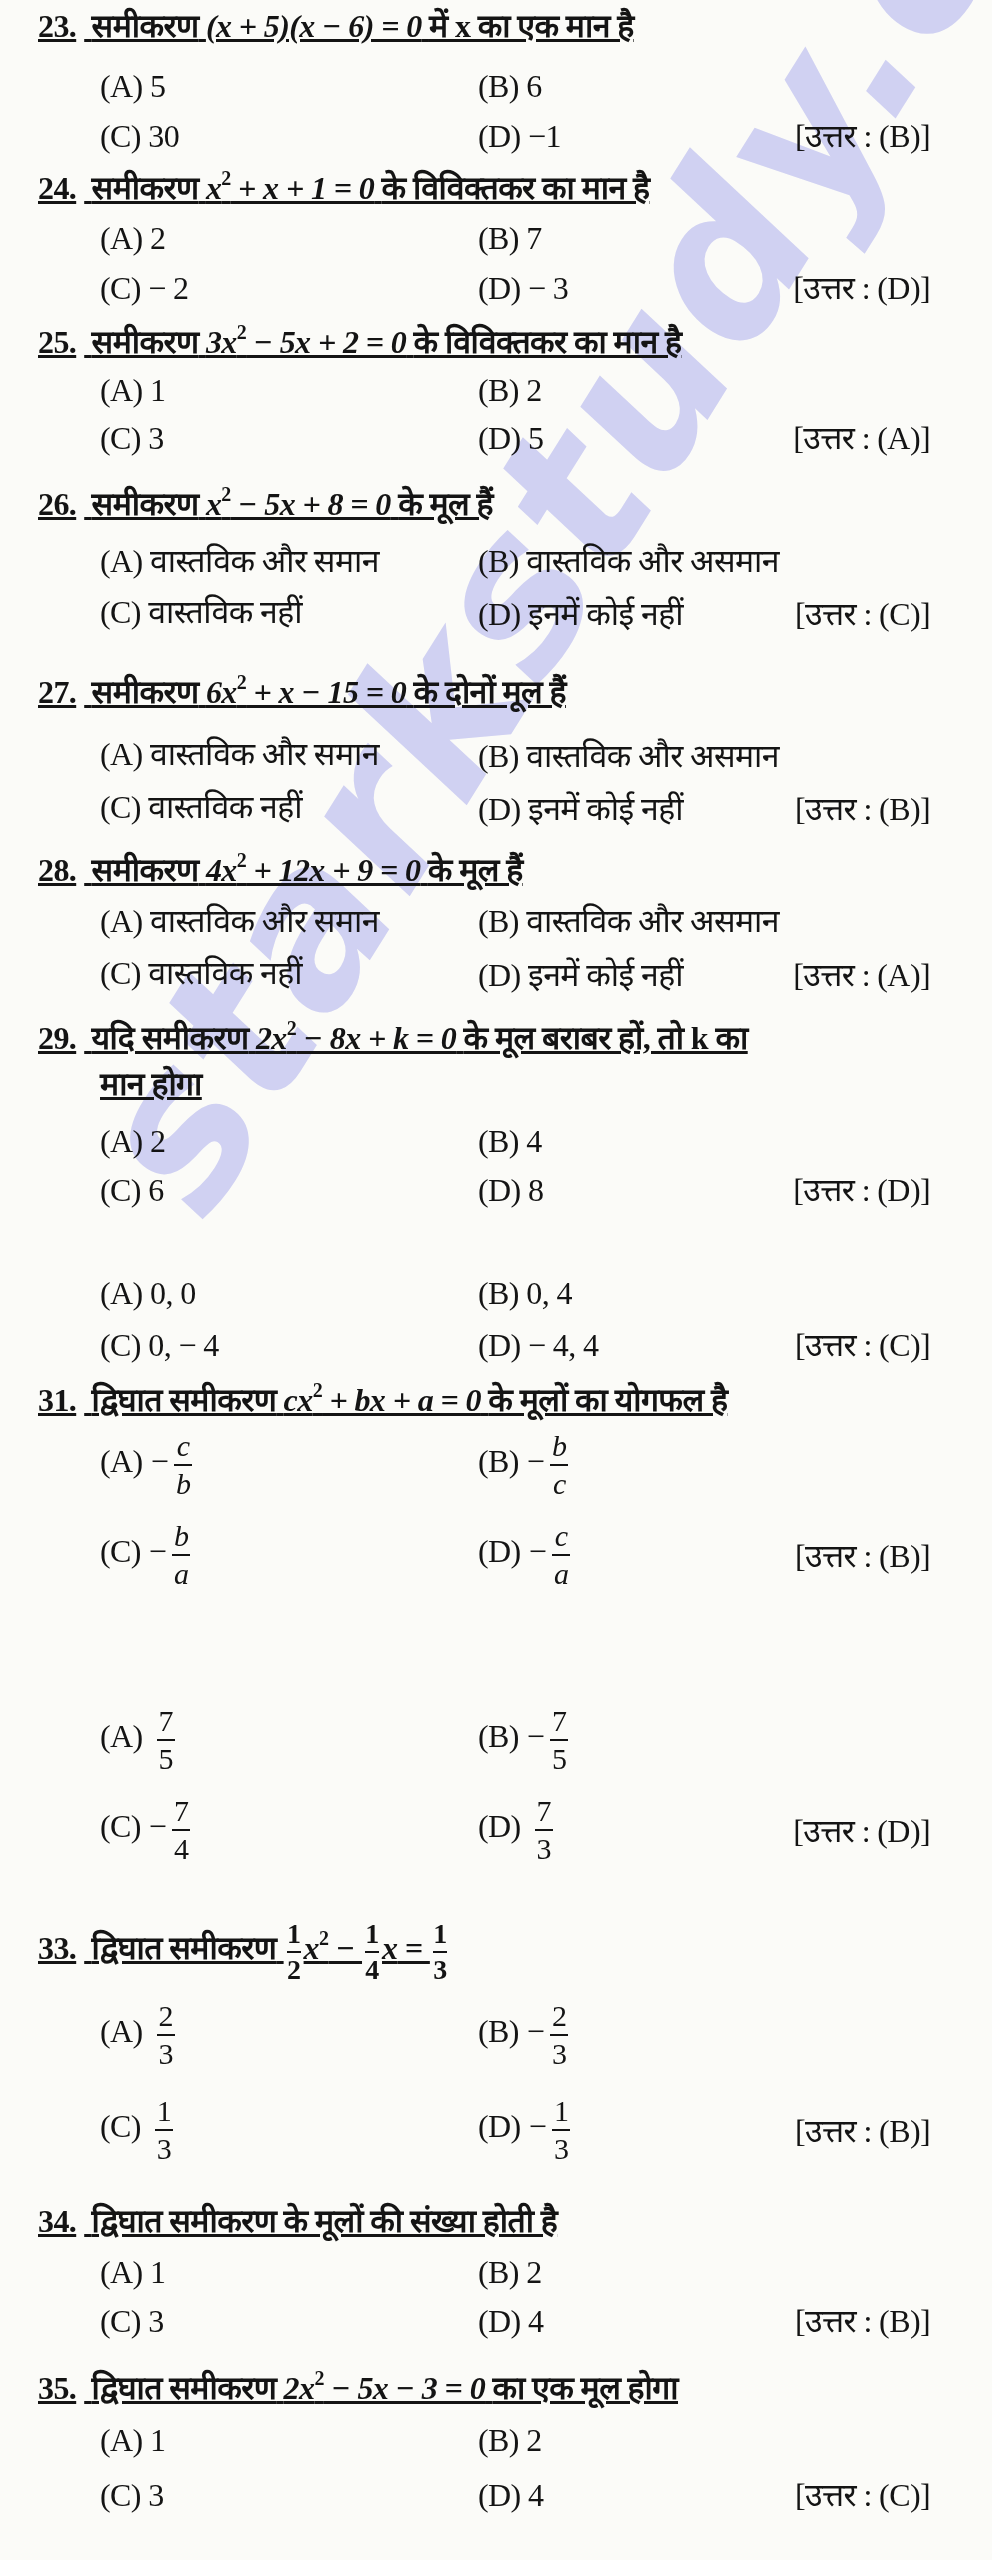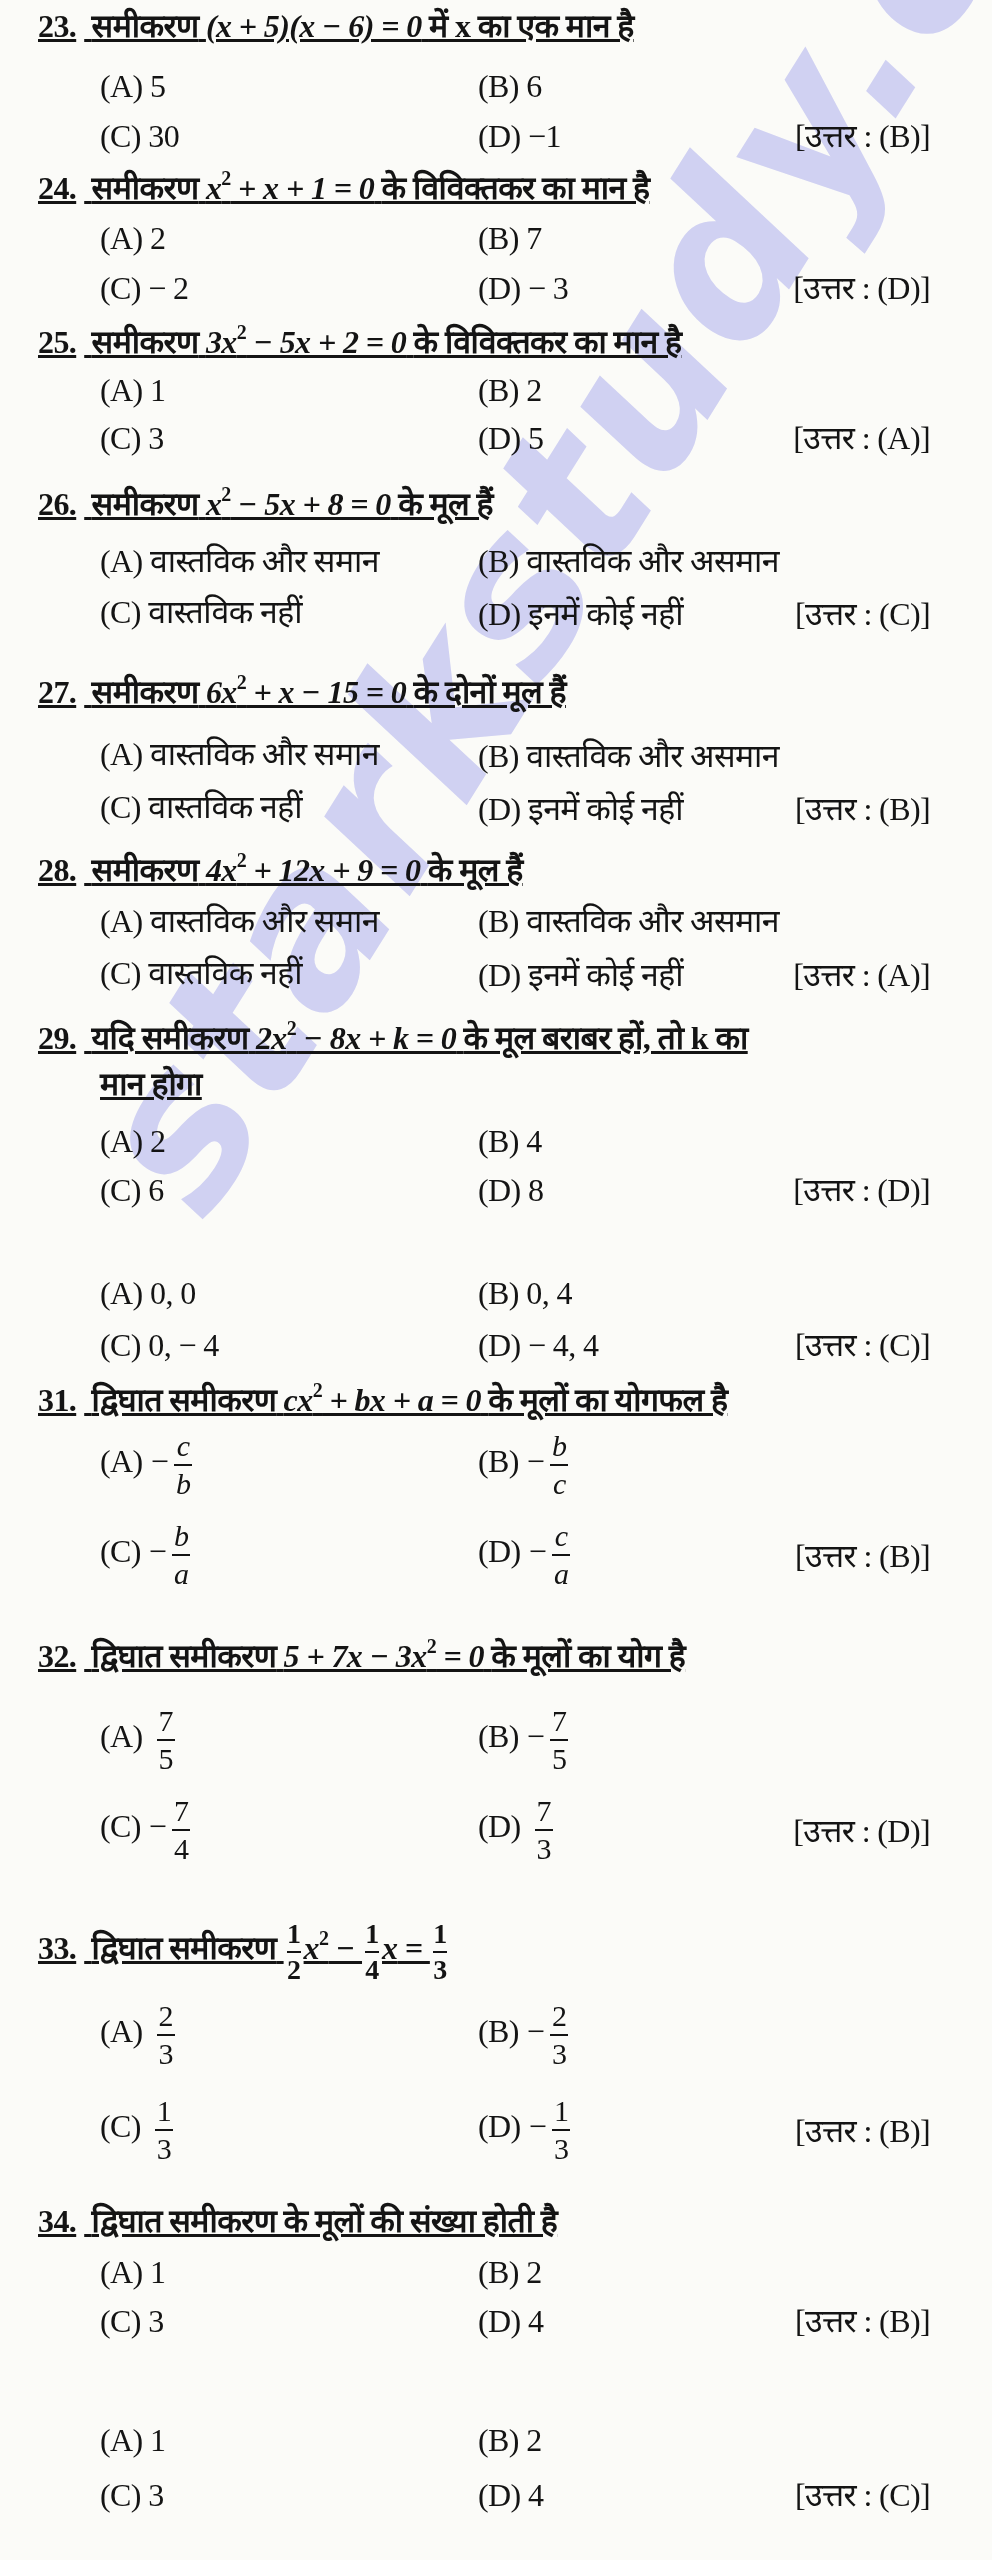--- a/index.html
+++ b/index.html
@@ -177,26 +177,20 @@
   </div>
   <div class="opt col2" style="top:1520px">
     <span>(D)</span><span class="neg">−</span><span class="frac">
         <span class="num-t">c</span>
         <span class="bar"></span>
         <span class="den-t">a</span>
       </span>
   </div>
   <div class="ans" style="top:1540px">[उत्तर : (B)]</div>
 
-  <div class="q-line" style="top:1636px">
-    <span class="num">32.</span>
-    <span>द्विघात समीकरण</span>
-    <span class="expr"><span>5 + 7x − 3x</span><span class="up">2</span><span> = 0</span></span>
-    <span>के मूलों का योग है</span>
-  </div>
   <div class="opt col1" style="top:1705px">
     <span>(A)</span><span class="neg"></span><span class="frac digits">
         <span class="num-t">7</span>
         <span class="bar"></span>
         <span class="den-t">5</span>
       </span>
   </div>
   <div class="opt col2" style="top:1705px">
     <span>(B)</span><span class="neg">−</span><span class="frac digits">
         <span class="num-t">7</span>
@@ -270,19 +264,25 @@
   <div class="q-line" style="top:2205px">
     <span class="num">34.</span>
     <span>द्विघात समीकरण के मूलों की संख्या होती है</span>
   </div>
   <div class="opt col1" style="top:2256px">(A) 1</div>
   <div class="opt col2" style="top:2256px">(B) 2</div>
   <div class="opt col1" style="top:2305px">(C) 3</div>
   <div class="opt col2" style="top:2305px">(D) 4</div>
   <div class="ans" style="top:2305px">[उत्तर : (B)]</div>
 
+  <div class="q-line" style="top:2368px">
+    <span class="num">35.</span>
+    <span>द्विघात समीकरण</span>
+    <span class="expr"><span>2x</span><span class="up">2</span><span> − 5x − 3 = 0</span></span>
+    <span>का एक मूल होगा</span>
+  </div>
   <div class="opt col1" style="top:2424px">(A) 1</div>
   <div class="opt col2" style="top:2424px">(B) 2</div>
   <div class="opt col1" style="top:2479px">(C) 3</div>
   <div class="opt col2" style="top:2479px">(D) 4</div>
   <div class="ans" style="top:2479px">[उत्तर : (C)]</div>
 
 </div>
 
 </body></html>

